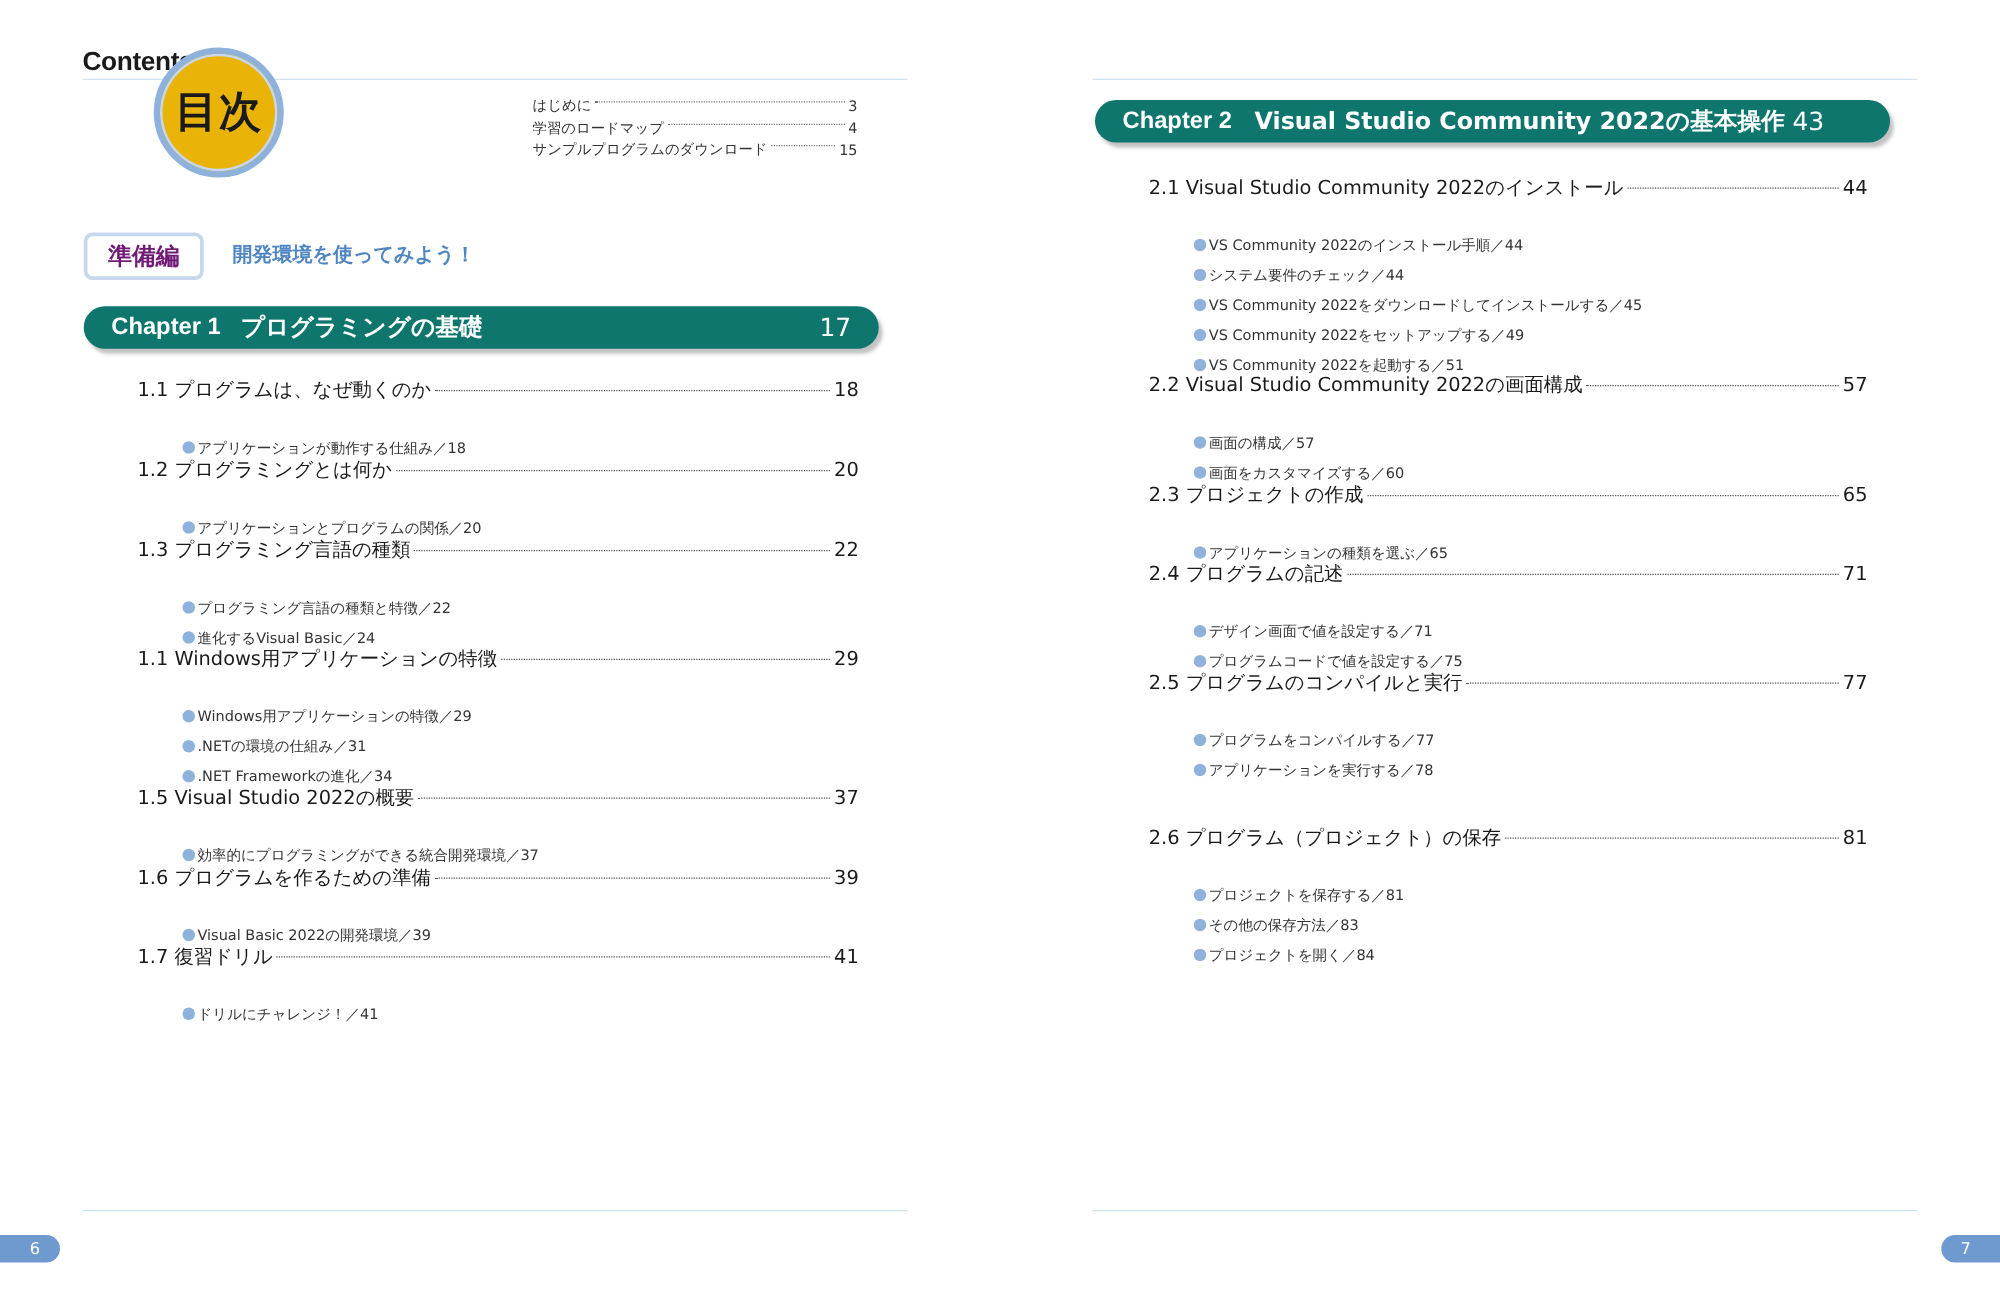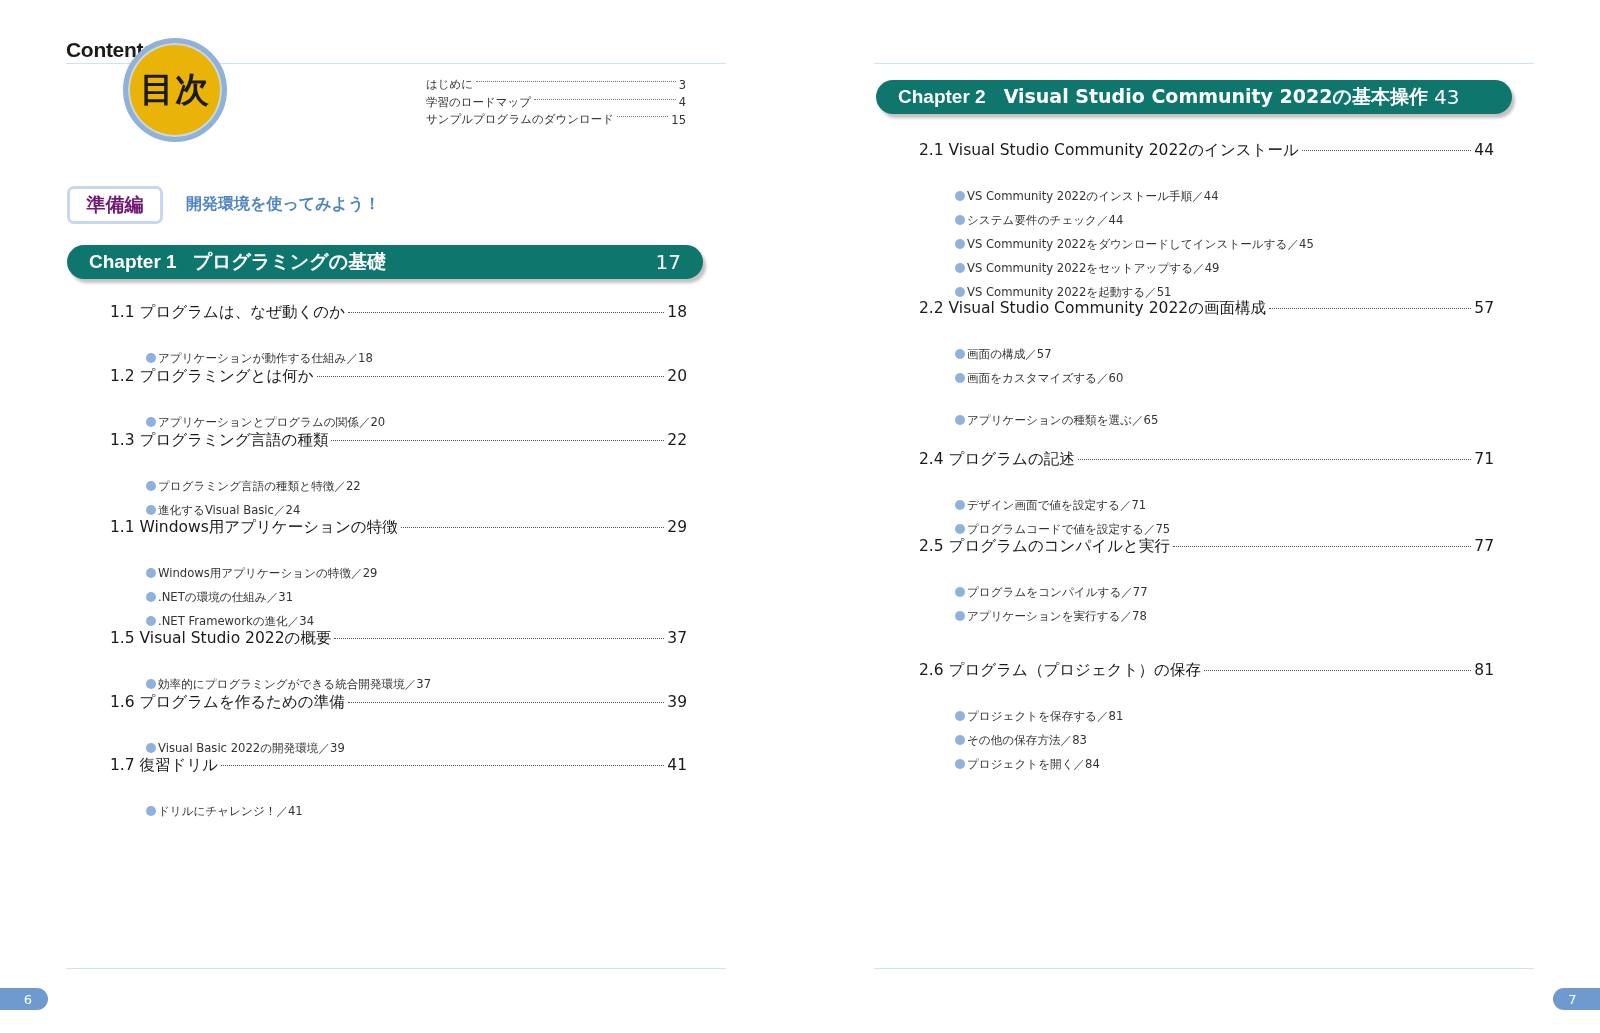--- a/index.html
+++ b/index.html
@@ -259,20 +259,25 @@
           <span>画面の構成／57</span>
         </div>
       <div class="sub-item">
           <span class="bullet"></span>
           <span>画面をカスタマイズする／60</span>
         </div>
     </div>
   </div>
 
   <div class="section" style="left:119px; top:386px; width:575px;">
+    <div class="sec-head">
+        <span class="t">2.3 プロジェクトの作成</span>
+        <span class="dots"></span>
+        <span class="p">65</span>
+      </div>
     <div class="sub-list">
       <div class="sub-item">
           <span class="bullet"></span>
           <span>アプリケーションの種類を選ぶ／65</span>
         </div>
     </div>
   </div>
 
   <div class="section" style="left:119px; top:449px; width:575px;">
     <div class="sec-head">

